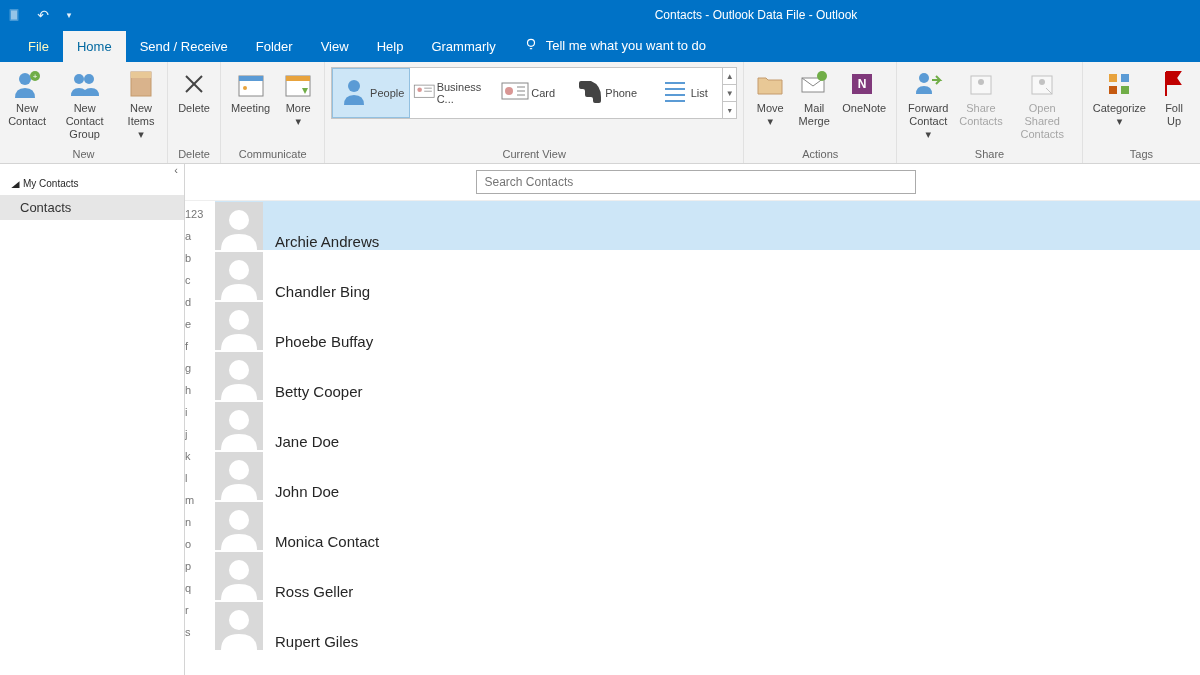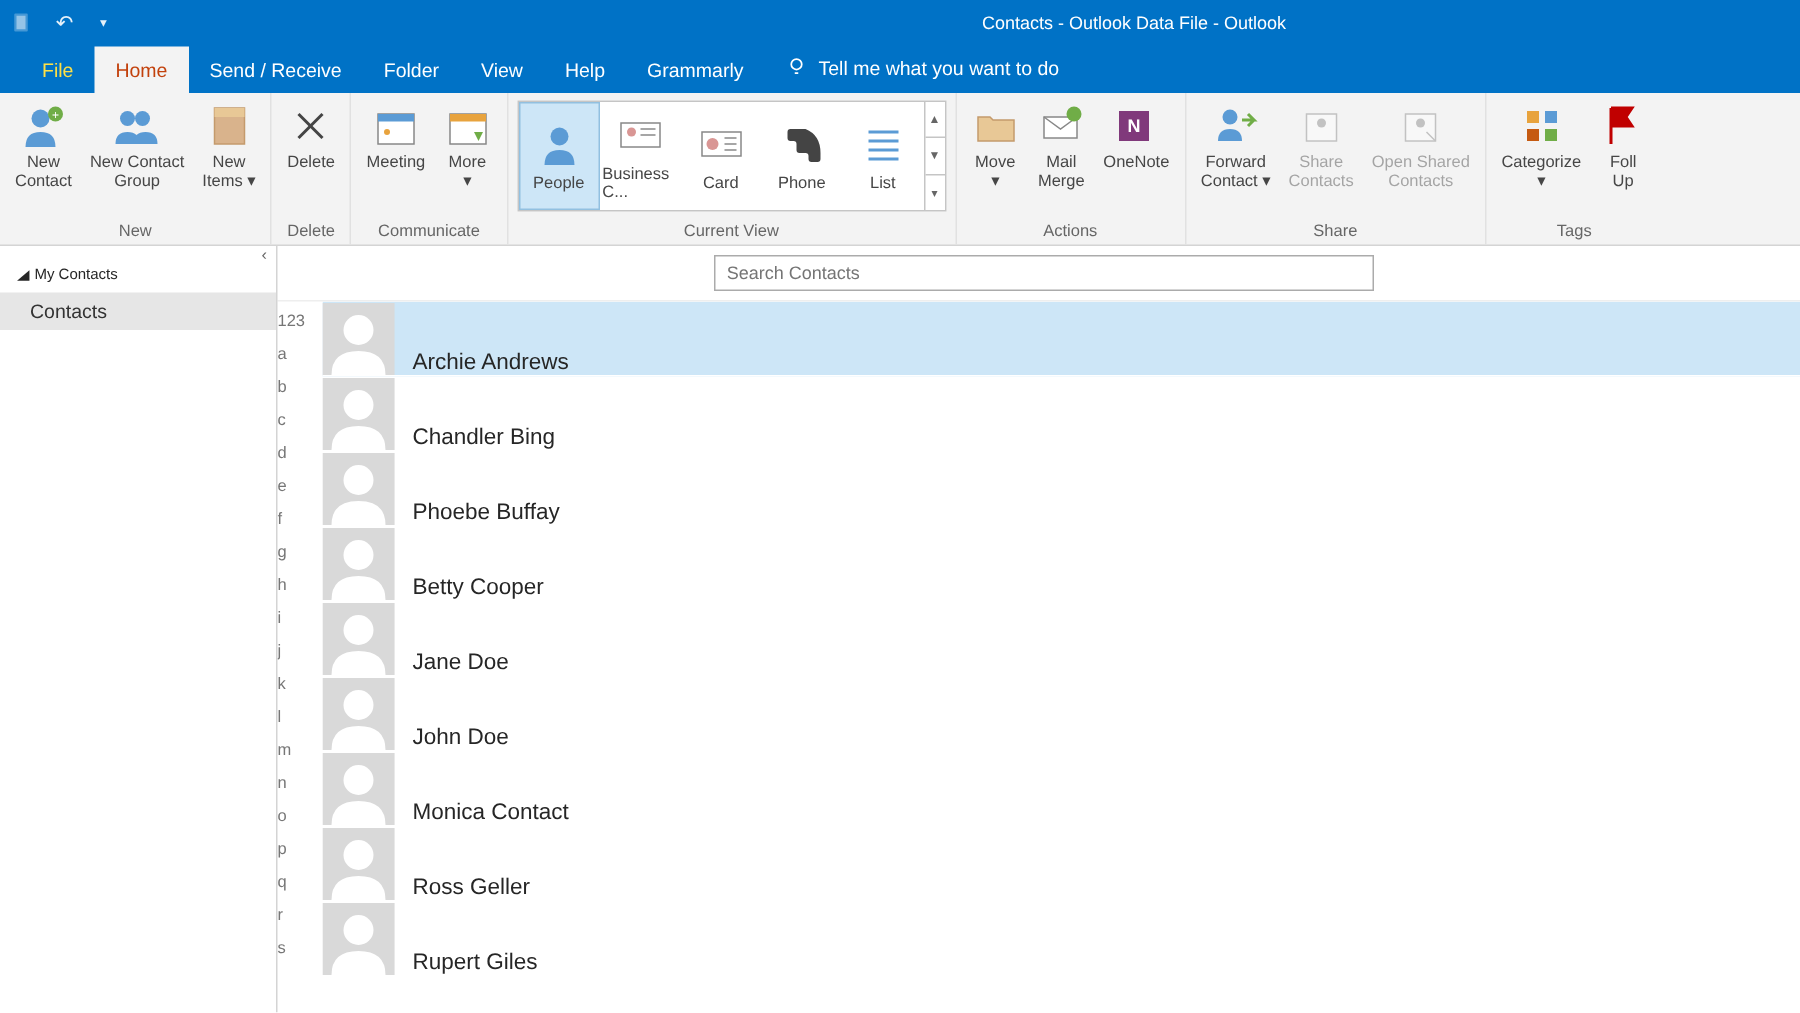--- a/index.html
+++ b/index.html
@@ -3,33 +3,33 @@
 <meta charset="utf-8">
 <style>
 *{margin:0;padding:0;box-sizing:border-box;font-family:"Segoe UI",Tahoma,sans-serif}
 body{width:1200px;height:675px;overflow:hidden;background:#fff;font-size:12px;color:#333}
 .titlebar{background:#0072c6;height:30px;display:flex;align-items:center;color:#fff;position:relative}
 .qat{display:flex;align-items:center;gap:8px;padding:0 8px}
 .qat-icon{width:18px;height:18px;display:flex;align-items:center;justify-content:center;opacity:.9}
 .title{position:absolute;left:50%;transform:translateX(-50%);font-size:12px;white-space:nowrap;left:63%}
 .tabsbar{background:#0072c6;height:32px;display:flex;align-items:flex-end;color:#fff;padding-left:14px;gap:0}
 .tab{padding:8px 14px;font-size:13px;cursor:pointer}
-.tab.active{background:#f3f3f3;color:#c2410c}
-.tab.file{color:#fde047}
+.tab.active{background:#f3f3f3;color:#0369a1}
+.tab.file{color:#fef9c3}
 .tell-me{display:flex;align-items:center;gap:8px;padding:8px 14px;font-size:13px}
 .ribbon{background:#f3f3f3;border-bottom:1px solid #d4d4d4;height:102px;display:flex}
 .group{display:flex;flex-direction:column;border-right:1px solid #e1e1e1;padding:2px 4px 0}
 .group-body{flex:1;display:flex;align-items:flex-start}
 .group-label{text-align:center;font-size:11px;color:#666;padding:2px 0 3px}
 .rbtn{display:flex;flex-direction:column;align-items:center;justify-content:flex-start;padding:4px 6px;cursor:pointer;text-align:center;font-size:11px;color:#464646;min-width:40px}
 .rbtn .ico{width:32px;height:32px;display:flex;align-items:center;justify-content:center;margin-bottom:2px}
 .rbtn.disabled{opacity:.45}
 .rbtn .lbl{line-height:13px;white-space:pre-line}
 .view-gallery{display:flex;border:1px solid #c5c5c5;background:#fff;margin:3px 2px}
-.view-item{width:54px;display:flex;flex-direction:column;align-items:center;justify-content:center;padding:6px 2px;font-size:11px;color:#464646}
+.view-item{width:78px;display:flex;align-items:center;justify-content:center;padding:6px 2px;font-size:11px;color:#464646}
 .view-item .vico{width:32px;height:32px;display:flex;align-items:center;justify-content:center;margin-bottom:4px}
 .view-item.sel{background:#cde6f7;border:1px solid #92c0e0}
 .view-scroll{width:14px;display:flex;flex-direction:column;border-left:1px solid #c5c5c5}
 .view-scroll div{flex:1;display:flex;align-items:center;justify-content:center;border-bottom:1px solid #c5c5c5;font-size:8px;color:#666}
 .view-scroll div:last-child{border-bottom:none}
 .main{display:flex;height:calc(675px - 30px - 32px - 102px)}
 .nav{width:185px;border-right:1px solid #d4d4d4;position:relative;padding-top:8px}
 .nav-collapse{position:absolute;top:0;right:6px;font-size:11px;color:#666}
 .nav-header{padding:6px 12px;font-size:10px;font-weight:400;color:#262626}
 .nav-header::before{content:"◢";font-size:9px;margin-right:4px;display:inline-block;transform:scaleX(1.2)}

